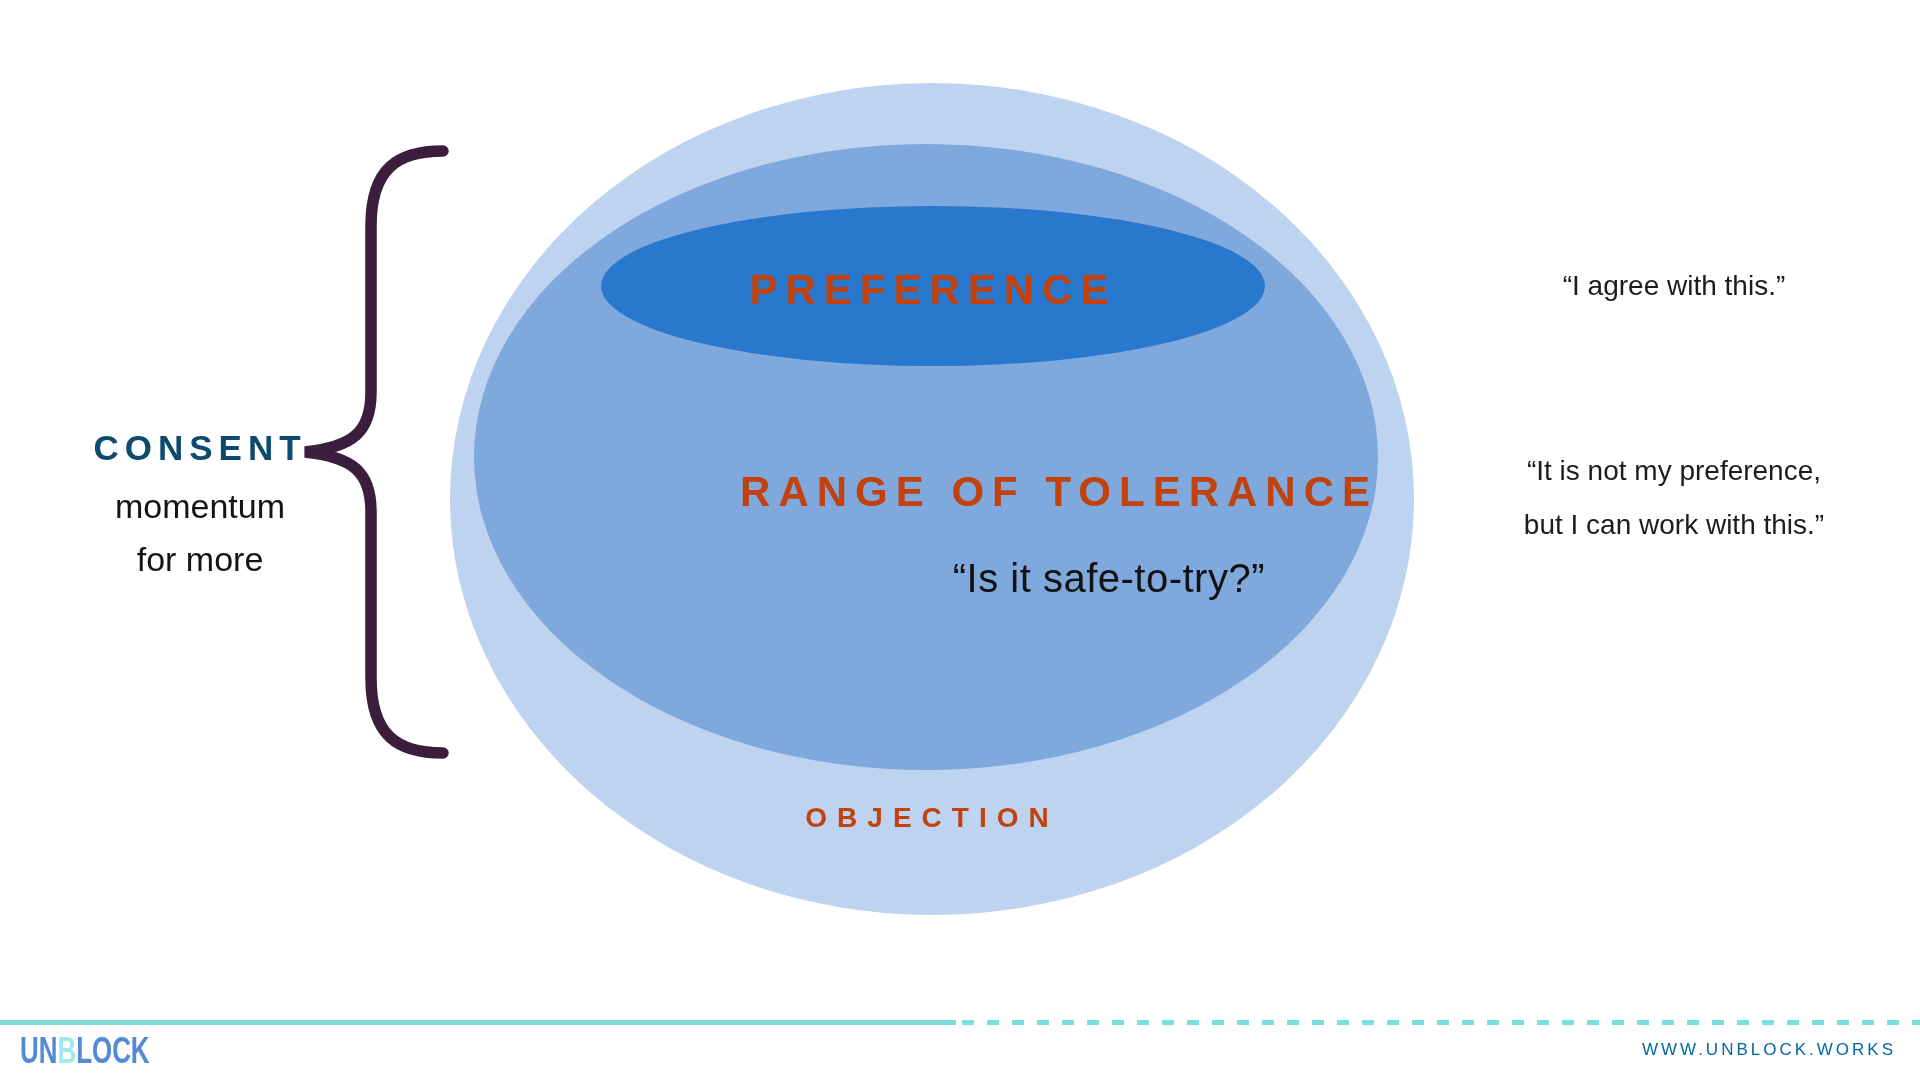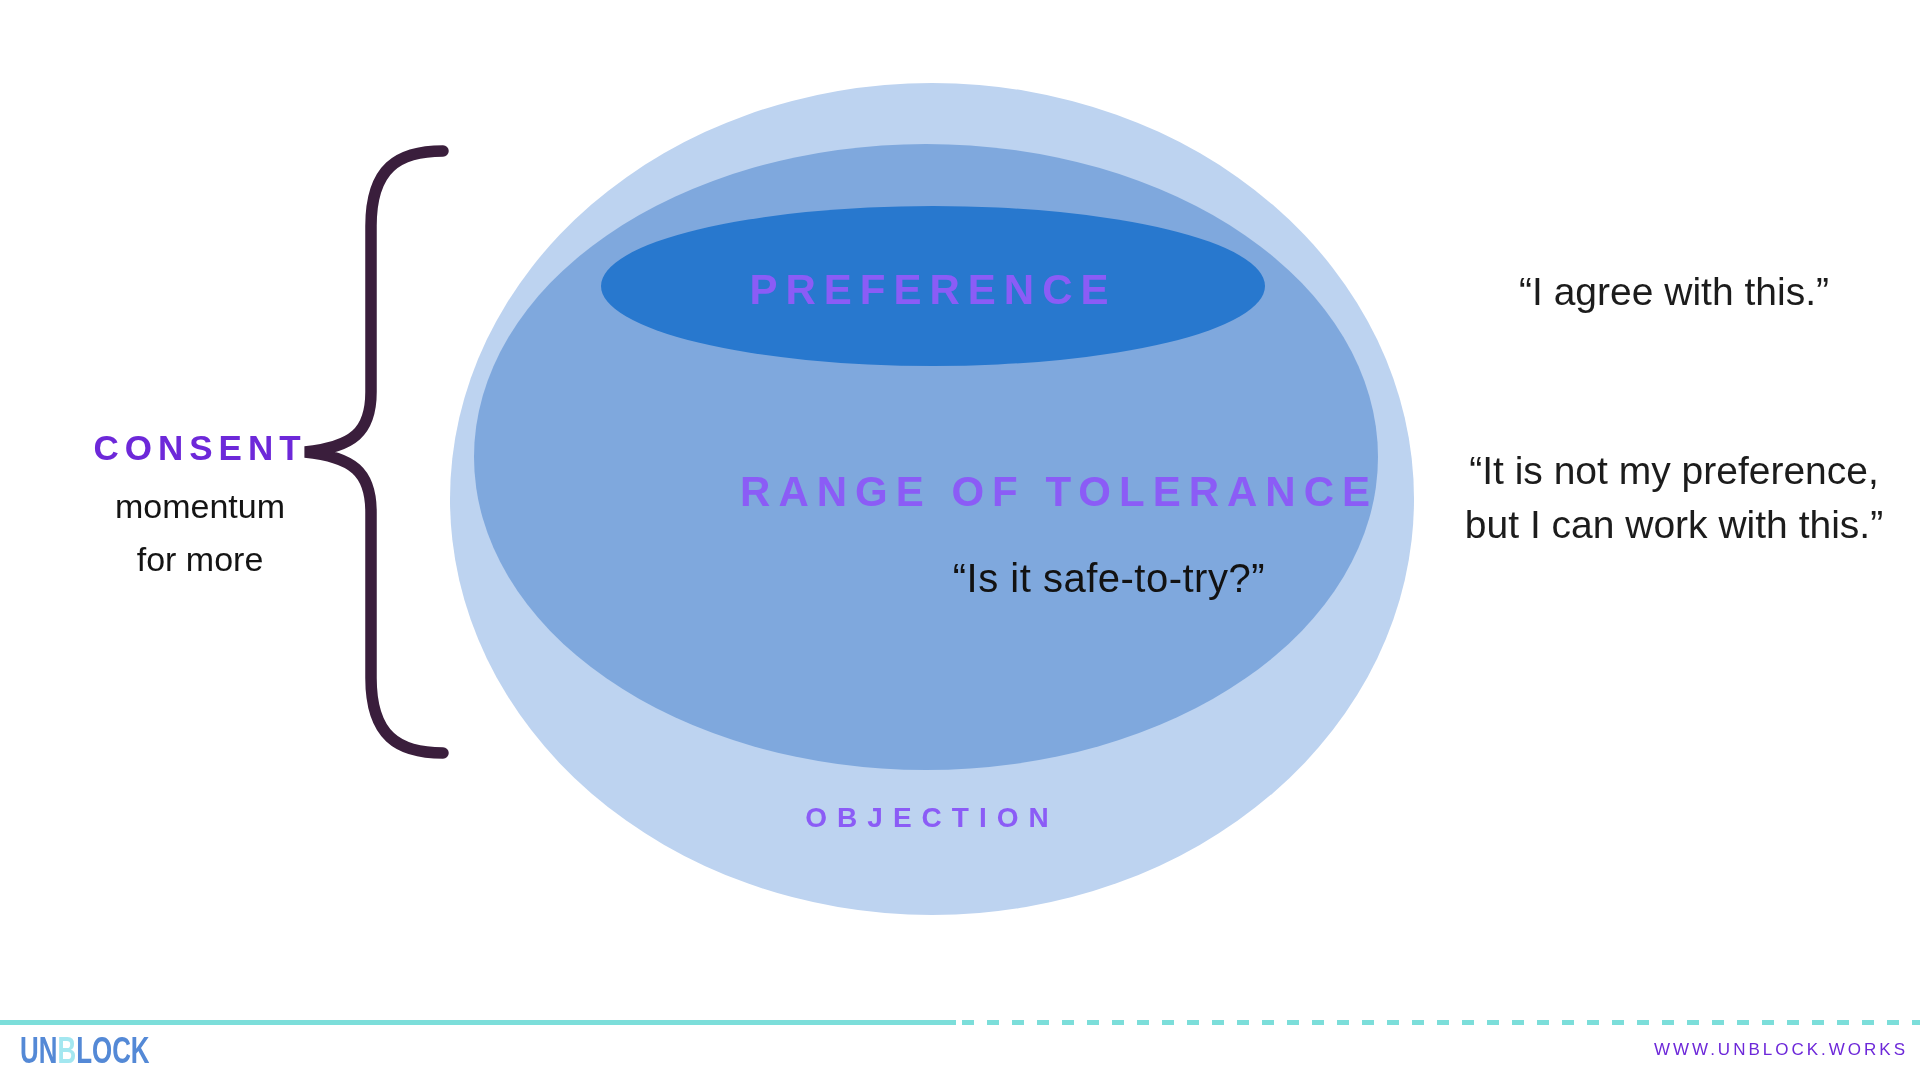--- a/index.html
+++ b/index.html
@@ -8,52 +8,52 @@
     overflow:hidden; font-family:"Liberation Sans", sans-serif;
   }
 
   
   .ellipse { position:absolute; border-radius:50%; }
   .ellipse-outer  { left:450px; top:83px;  width:964px; height:832px; background:#BDD3F0; }
   .ellipse-middle { left:474px; top:144px; width:904px; height:626px; background:#7FA8DD; }
   .ellipse-inner  { left:601px; top:206px; width:664px; height:160px; background:#2878CE; }
 
   .ring-label {
-    position:absolute; text-align:center; color:#8b5cf6; font-weight:700;
+    position:absolute; text-align:center; color:#c2410c; font-weight:700;
     font-size:42px; letter-spacing:8px; white-space:nowrap;
   }
   .label-preference { left:601px; top:266px; width:664px; }
   .label-tolerance  { left:474px; top:468px; width:904px;text-align:right; }
   .label-objection  { left:450px; top:802px; width:964px; font-size:28px; letter-spacing:10px; }
   .label-question   { position:absolute; left:601px; top:556px; width:664px; text-align:right;
                       font-size:40px; color:#121212; letter-spacing:0.5px; }
 
   
   .consent-block { position:absolute; left:40px; top:428px; width:320px; text-align:center; }
-  .consent-title { font-size:35px; font-weight:800; letter-spacing:6px; color:#6d28d9; margin-bottom:12px; }
+  .consent-title { font-size:35px; font-weight:800; letter-spacing:6px; color:#0c4a6e; margin-bottom:12px; }
   .consent-line  { font-size:34px; color:#141414; line-height:53px; }
 
   .brace-svg { position:absolute; left:0; top:0; }
 
   
-  .quote { position:absolute; text-align:center; font-size:39px; color:#1c1c1c; white-space:nowrap; }
+  .quote { position:absolute; text-align:center; font-size:28px; color:#1c1c1c; white-space:nowrap; }
   .quote-1 { left:1454px; top:270px; width:440px; }
   .quote-2 { left:1414px; top:444px; width:520px; line-height:54px; }
   .quote-3 { left:1454px; top:804px; width:440px; }
 
   
   .attribution { position:absolute; right:24px; top:986px; font-size:23px; color:#191919; white-space:nowrap; }
   .divider-solid  { position:absolute; left:0;    top:1020px; width:956px; height:5px; background:#7CDEDA; }
   .divider-dashed { position:absolute; left:962px; top:1020px; width:958px; height:5px;
                     background:repeating-linear-gradient(90deg,#7CDEDA 0 12px, transparent 12px 25px); }
   .logo { position:absolute; left:20px; top:1030px; font-size:36px; font-weight:800;
           color:#5489D6; transform:scaleX(0.72); transform-origin:left center; letter-spacing:0; white-space:nowrap; }
   .logo .logo-b { color:#A3E7F0; }
-  .website { position:absolute; right:12px; top:1040px; font-size:17px; letter-spacing:3px;
-             color:#6d28d9; white-space:nowrap; }
+  .website { position:absolute; right:24px; top:1040px; font-size:17px; letter-spacing:3px;
+             color:#0369a1; white-space:nowrap; }
 </style>
 </head>
 <body>
 
 <div class="canvas">
 
   <div class="ellipse ellipse-outer"></div>
   <div class="ellipse ellipse-middle"></div>
   <div class="ellipse ellipse-inner"></div>
 

